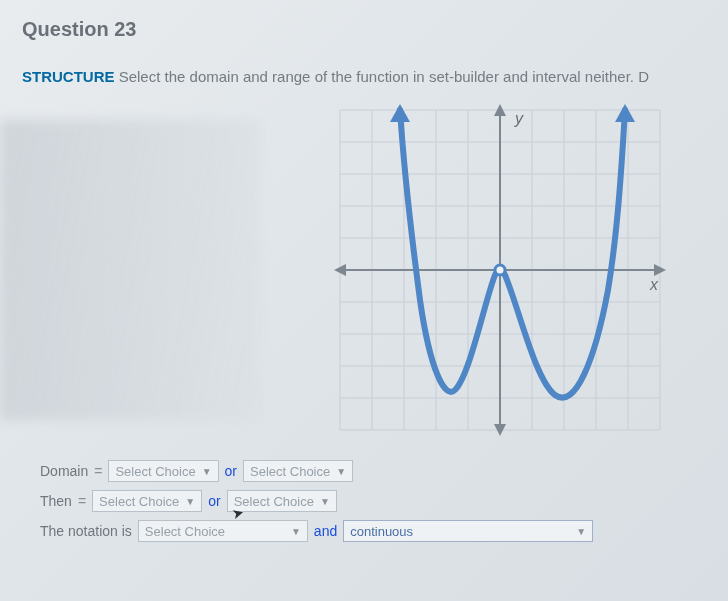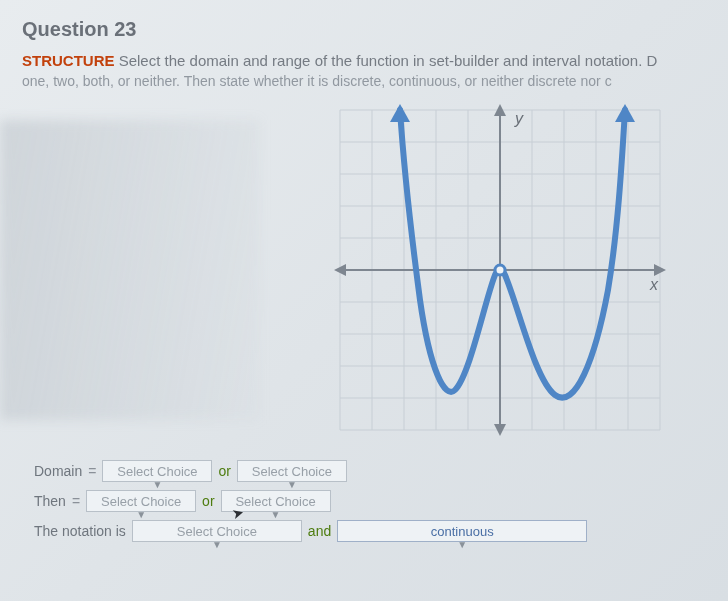--- a/index.html
+++ b/index.html
@@ -1,48 +1,45 @@
 <!DOCTYPE html>
 <html><head>
 <meta charset="utf-8">
 <style>
   html,body{margin:0;padding:0;width:728px;height:601px;overflow:hidden;font-family:Arial,Helvetica,sans-serif;background:linear-gradient(135deg,#e8ecef 0%,#dfe4e8 50%,#d8dee3 100%);}
   .page{position:relative;width:728px;height:601px;padding:18px 0 0 22px;box-sizing:border-box;color:#555b63;}
-  .qnum{font-size:20px;font-weight:600;color:#6a7078;margin-bottom:10px;}
+  .qnum{font-size:20px;font-weight:600;color:#6a7078;margin-bottom:26px;}
   .prompt{font-size:15px;line-height:1.35;color:#757b83;max-width:700px;}
-  .prompt .bold{font-weight:700;color:#c2410c;}
+  .prompt .bold{font-weight:700;color:#0369a1;}
   .sub{font-size:14px;color:#9198a0;margin-top:2px;}
   .graph-wrap{position:absolute;left:330px;top:100px;width:340px;height:340px;}
-  .answers{position:absolute;left:34px;top:460px;font-size:14px;color:#6d747c;}
+  .answers{position:absolute;left:40px;top:460px;font-size:14px;color:#6d747c;}
   .row{display:flex;align-items:center;gap:6px;margin-bottom:8px;flex-wrap:wrap;}
   .label{color:#6f767e;}
   .eq{color:#8a9098;}
-  .select{display:inline-flex;align-items:center;justify-content:space-between;border:1px solid #b8c0c8;background:#eef2f5;color:#98a0a8;font-size:13px;padding:3px 6px;min-width:110px;height:22px;box-sizing:border-box;flex-direction:column;}
+  .select{display:inline-flex;align-items:center;justify-content:space-between;border:1px solid #b8c0c8;background:#eef2f5;color:#98a0a8;font-size:13px;padding:3px 6px;min-width:110px;height:22px;box-sizing:border-box;gap:6px;}
   .select.long{min-width:170px;}
   .select.filled{color:#4a6fa5;border-color:#9fb0c8;}
   .chev{font-size:10px;color:#8a929a;}
-  .plain{color:#4d7c0f;}
+  .plain{color:#1d4ed8;}
   .cursor{position:absolute;left:232px;top:505px;font-size:14px;color:#2c2f33;transform:rotate(-15deg);pointer-events:none;}
   
   .shadow-area{position:absolute;left:0;top:120px;width:260px;height:300px;background:linear-gradient(100deg,rgba(140,150,160,.25),rgba(180,190,200,.05));filter:blur(6px);pointer-events:none;}
 </style>
 </head>
 <body>
 
 <div class="page">
 
   <div class="shadow-area"></div>
 
   <div class="qnum">Question 23</div>
 
   <div class="prompt">
-    <span class="bold">STRUCTURE</span><span> Select the domain and range of the function in set-builder and interval notation. D</span>
-  </div>
-  <div class="sub">
-    <span>one, two, both, or neither. Then state whether it is </span><span class="ital">discrete</span><span>, </span><span class="ital">continuous</span><span>, or </span><span class="ital">neither</span><span> discrete nor c</span>
+    <span class="bold">STRUCTURE</span><span> Select the domain and range of the function in set-builder and interval neither. D</span>
   </div>
 
   <div class="graph-wrap">
     <svg width="340" height="340" viewBox="0 0 340 340">
 
       <g stroke="#c7ced5" stroke-width="1">
         <line x1="10" y1="10" x2="10" y2="330"></line>
           <line x1="42" y1="10" x2="42" y2="330"></line>
           <line x1="74" y1="10" x2="74" y2="330"></line>
           <line x1="106" y1="10" x2="106" y2="330"></line>

